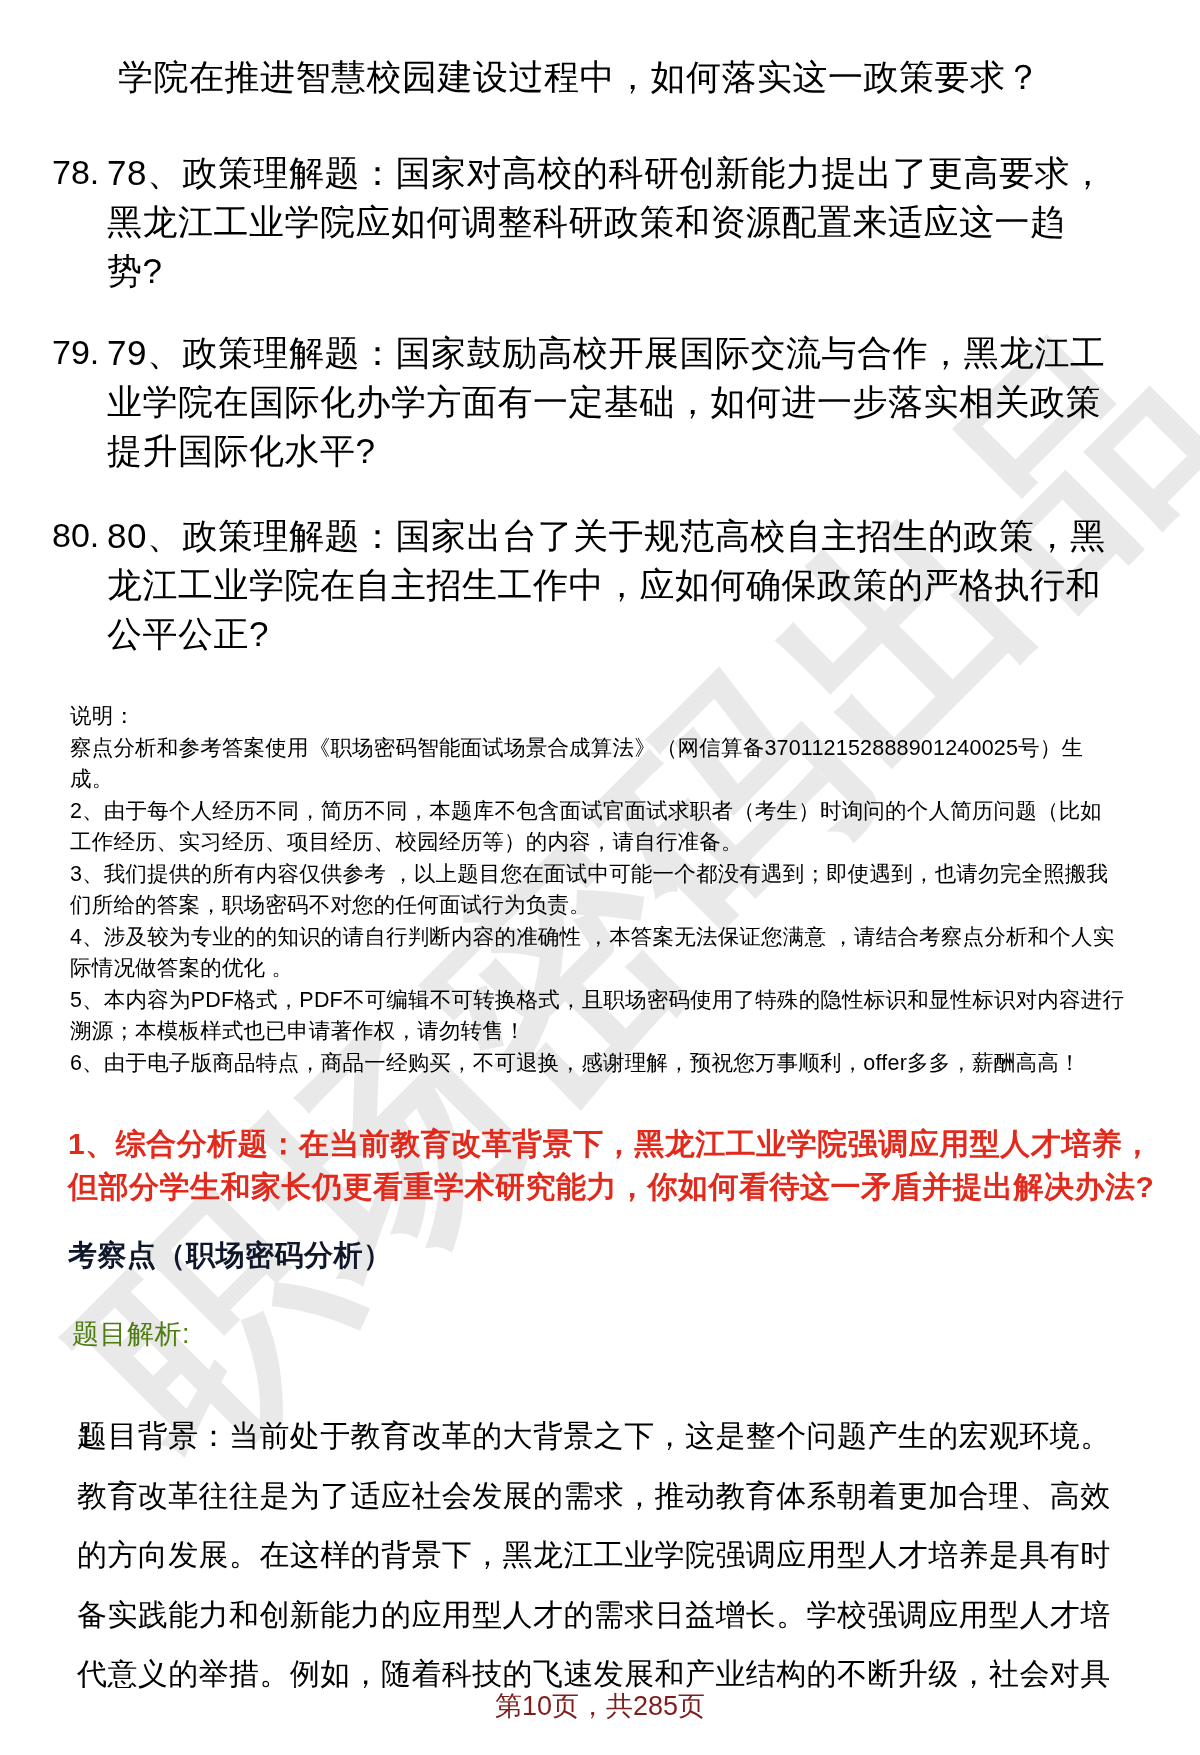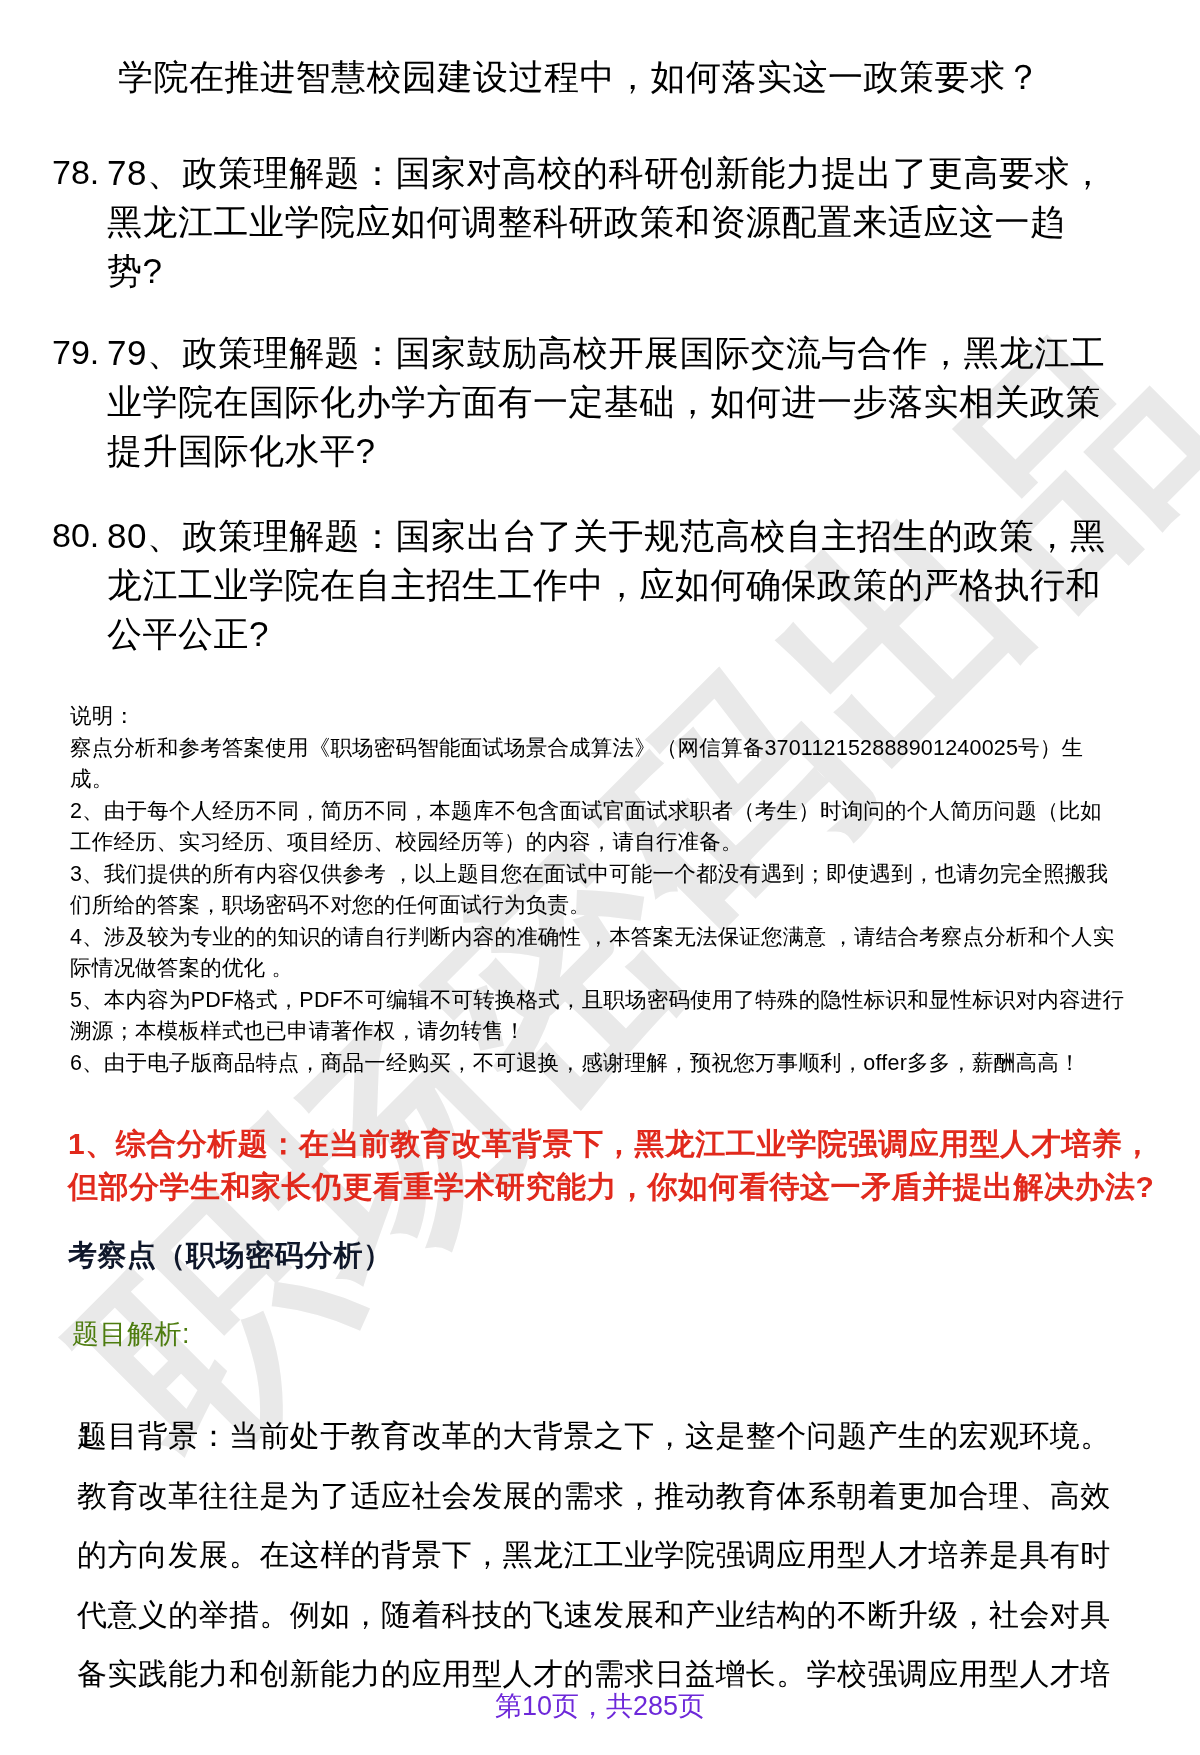--- a/index.html
+++ b/index.html
@@ -52,21 +52,21 @@
   .analysis-label{
     position:absolute;left:72px;top:1316px;
     font-size:27px;color:#4d7c0f;letter-spacing:0.5px;
   }
   .analysis-item{position:absolute;left:77px;top:1406px;width:1090px;}
   .a-num{position:absolute;left:0;top:0;font-size:30px;line-height:59.5px;}
   .a-text{}
   .a-text .ln{font-size:30px;line-height:59.5px;letter-spacing:0.4px;}
   .footer{
     position:absolute;left:0;top:1688px;width:1200px;
-    text-align:center;font-size:27px;color:#6d28d9;
+    text-align:center;font-size:27px;color:#7f1d1d;
   }
 </style>
 </head>
 <body>
 
 <div class="page">
 
   <div class="watermark">职场密码出品</div>
 
   <div class="layer">
@@ -123,21 +123,21 @@
     <div class="red-sub ln">考察点（职场密码分析）</div>
 
     <div class="analysis-label ln">题目解析:</div>
 
     <div class="analysis-item">
       <div class="a-num">1.</div>
       <div class="a-text">
         <div class="ln">题目背景：当前处于教育改革的大背景之下，这是整个问题产生的宏观环境。</div>
         <div class="ln">教育改革往往是为了适应社会发展的需求，推动教育体系朝着更加合理、高效</div>
         <div class="ln">的方向发展。在这样的背景下，黑龙江工业学院强调应用型人才培养是具有时</div>
+        <div class="ln">备实践能力和创新能力的应用型人才的需求日益增长。学校强调应用型人才培</div>
         <div class="ln">代意义的举措。例如，随着科技的飞速发展和产业结构的不断升级，社会对具</div>
-        <div class="ln">备实践能力和创新能力的应用型人才的需求日益增长。学校强调应用型人才培</div>
       </div>
     </div>
 
     <div class="footer">第10页，共285页</div>
 
   </div>
 </div>
 
 </body></html>

